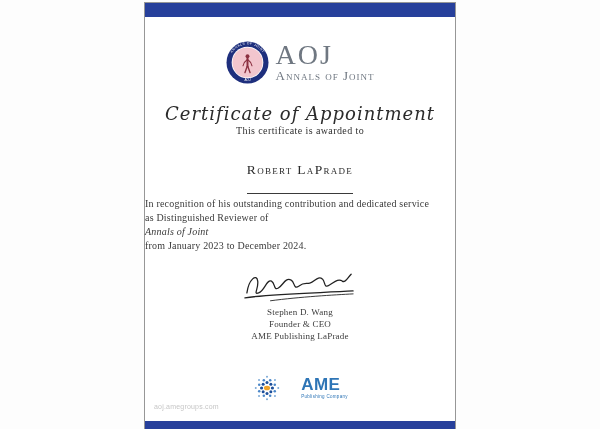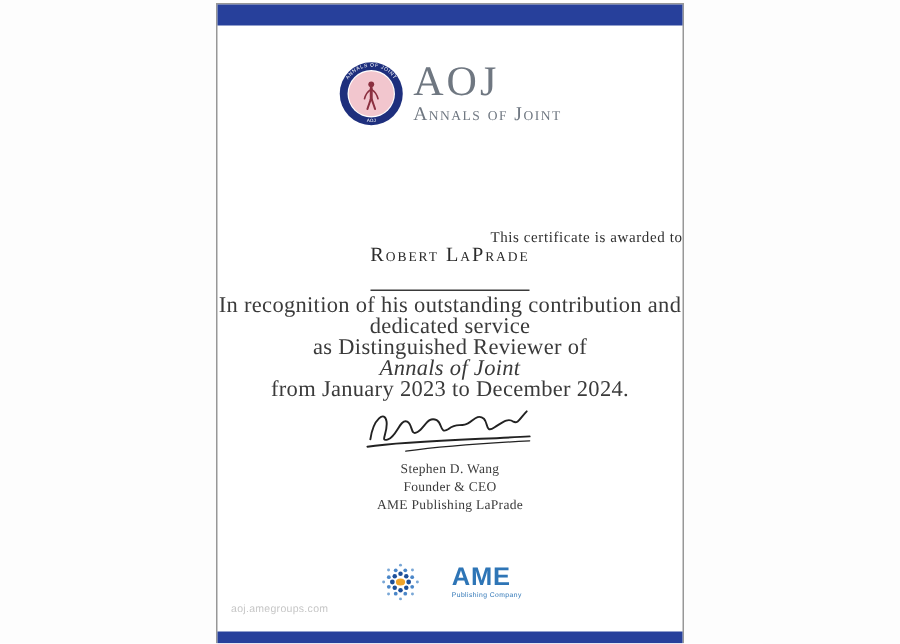--- a/index.html
+++ b/index.html
@@ -43,39 +43,39 @@
   .cert-title {
     position: absolute; top: 100px; left: 0; right: 0;
     text-align: center;
     font-family: "DejaVu Serif", serif;
     font-style: italic;
     font-size: 18px;
     letter-spacing: 1px;
     color: #2b2b2b;
   }
   .intro-line {
-    position: absolute; top: 150px; left: 0; right: 0;
-    text-align: right; font-size: 10px; letter-spacing: 0.4px; color: #2f2f2f;
+    position: absolute; top: 122px; left: 0; right: 0;
+    text-align: center; font-size: 10px; letter-spacing: 0.4px; color: #2f2f2f;
   }
   .recipient {
     position: absolute; top: 159px; left: 0; right: 0;
     text-align: center;
     font-size: 13.5px; letter-spacing: 1.3px;
     font-variant: small-caps;
     color: #2b2b2b;
   }
   .recipient span {
     border-bottom: 1px solid #3a3a3a;
     padding-bottom: 16px;
   }
 
   .body-block {
     position: absolute; top: 194px; left: 0; right: 0;
-    text-align: center; color: #3a3a3a;
-    font-size: 15px; line-height: 14px; letter-spacing: 0.2px;
+    text-align: left; color: #3a3a3a;
+    font-size: 10px; line-height: 14px; letter-spacing: 0.2px;
   }
   .body-block .italic { font-style: italic; }
 
   .signature-wrap {
     position: absolute; top: 266px; left: 0; right: 0;
     display: flex; justify-content: center;
   }
   .signer-block {
     position: absolute; top: 303px; left: 0; right: 0;
     text-align: center; color: #3c3c3c;
@@ -125,20 +125,21 @@
           <path d="M21.6,26 C20.8,28.4 20,30.4 19.4,32.4" stroke-width="1.4"></path>
           <path d="M22.4,26 C23.2,28.4 24,30.4 24.6,32.4" stroke-width="1.4"></path>
         </g>
       </svg>
       <div class="masthead-text">
         <div class="masthead-abbr">AOJ</div>
         <div class="masthead-name">Annals of Joint</div>
       </div>
     </div>
 
+    <div class="cert-title">Certificate of Appointment</div>
 
     <div class="intro-line">This certificate is awarded to</div>
 
     <div class="recipient">
       <span>Robert LaPrade</span>
     </div>
 
     <div class="body-block">
       <div>In recognition of his outstanding contribution and dedicated service</div>
       <div>as Distinguished Reviewer of</div>

